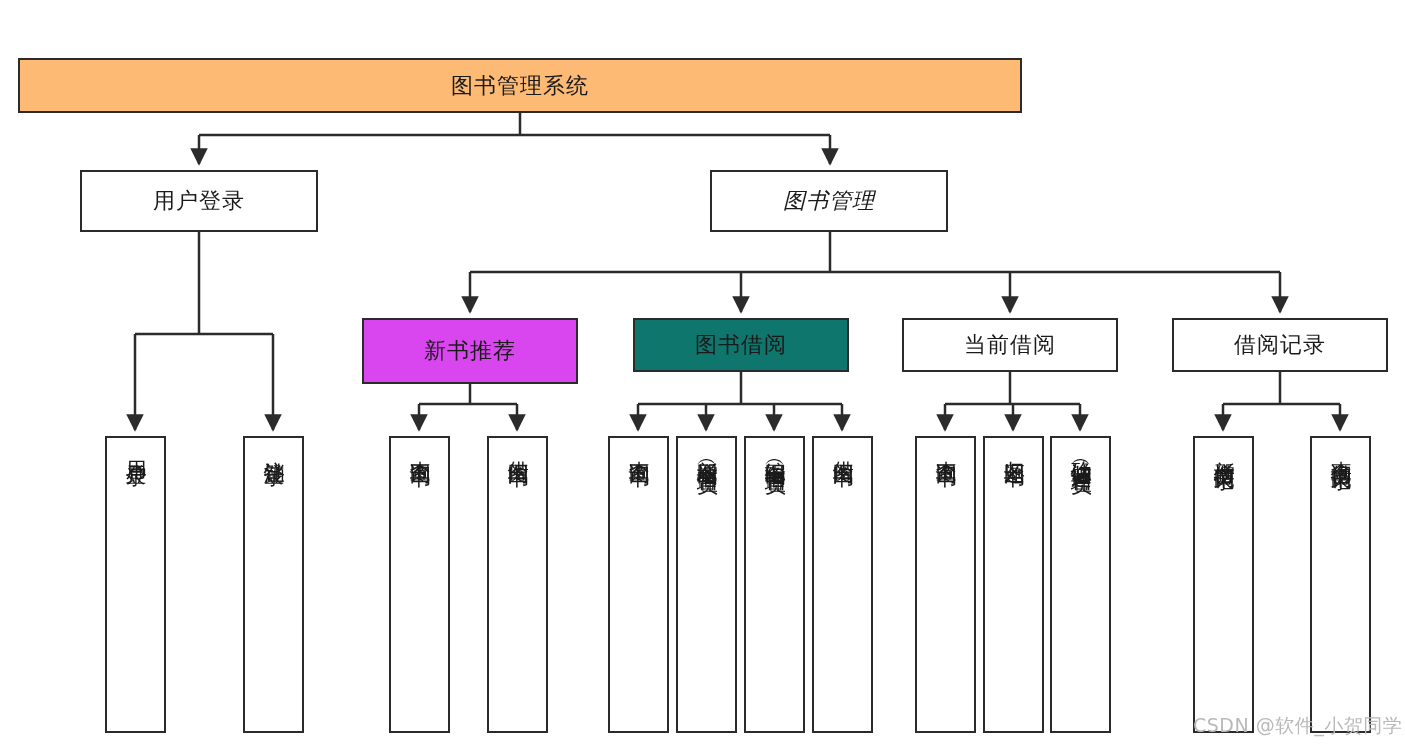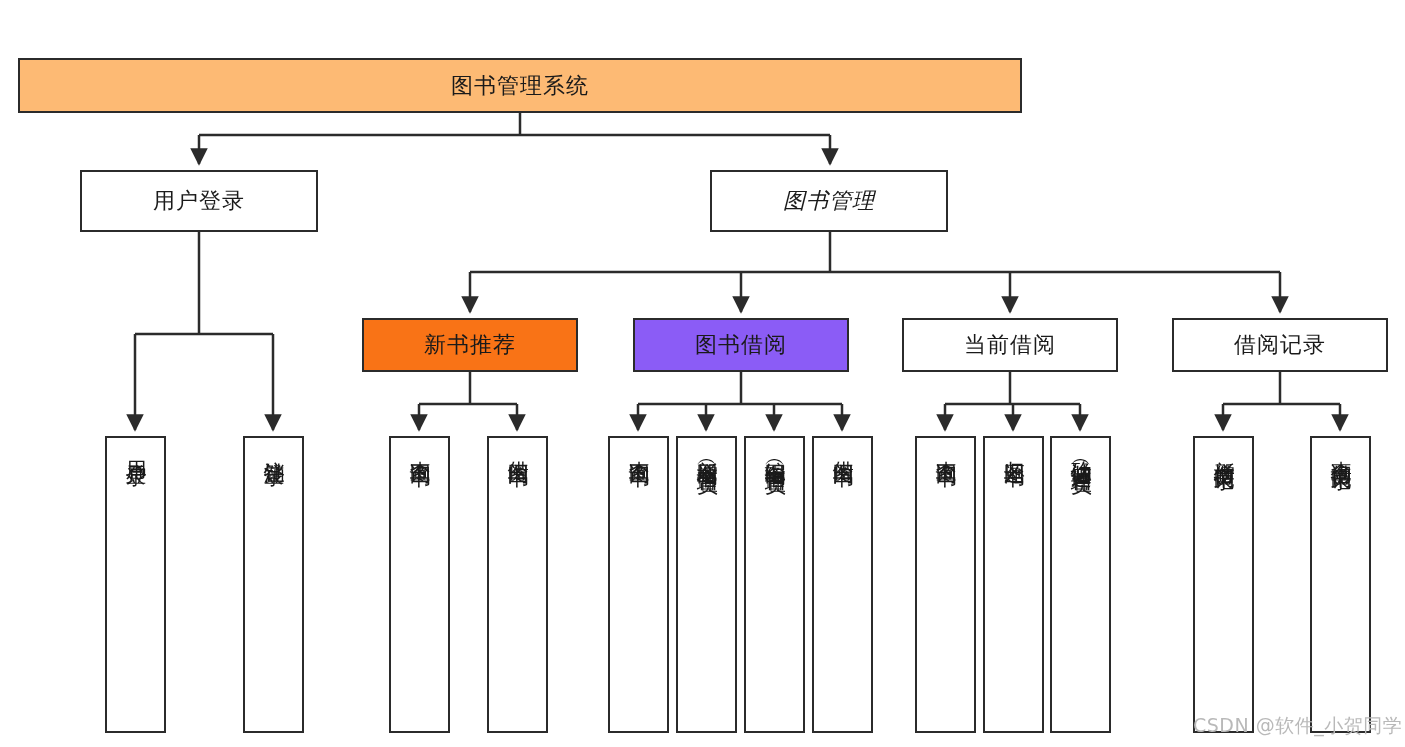--- a/index.html
+++ b/index.html
@@ -120,24 +120,24 @@
     <span>图书管理系统</span>
   </div>
 
   <div class="node horiz" style="left: 80px; top: 170px; width: 238px; height: 62px; border-color: rgb(43, 43, 43); background: rgb(255, 255, 255); color: rgb(26, 26, 26);">
     <span>用户登录</span>
   </div>
   <div class="node horiz" style="left: 710px; top: 170px; width: 238px; height: 62px; border-color: rgb(43, 43, 43); background: rgb(255, 255, 255); color: rgb(26, 26, 26); font-style: italic;">
     <span>图书管理</span>
   </div>
 
-  <div class="node horiz" style="left: 362px; top: 318px; width: 216px; height: 54px; border-color: rgb(43, 43, 43); background: #f97316; color: rgb(26, 26, 26);">
+  <div class="node horiz" style="left: 362px; top: 318px; width: 216px; height: 66px; border-color: rgb(43, 43, 43); background: #d946ef; color: rgb(26, 26, 26);">
     <span>新书推荐</span>
   </div>
-  <div class="node horiz" style="left: 633px; top: 318px; width: 216px; height: 54px; border-color: rgb(43, 43, 43); background: #8b5cf6; color: rgb(26, 26, 26);">
+  <div class="node horiz" style="left: 633px; top: 318px; width: 216px; height: 54px; border-color: rgb(43, 43, 43); background: #0f766e; color: rgb(26, 26, 26);">
     <span>图书借阅</span>
   </div>
   <div class="node horiz" style="left: 1172px; top: 318px; width: 216px; height: 54px; border-color: rgb(43, 43, 43); background: rgb(255, 255, 255); color: rgb(26, 26, 26);">
     <span>借阅记录</span>
   </div>
   <div class="node horiz" style="left: 902px; top: 318px; width: 216px; height: 54px; border-color: rgb(43, 43, 43); background: rgb(255, 255, 255); color: rgb(26, 26, 26);">
     <span>当前借阅</span>
   </div>
 
   <div class="node vert" style="left: 105px; top: 436px; width: 61px; height: 297px; border-color: rgb(43, 43, 43); background: rgb(255, 255, 255); color: rgb(26, 26, 26);">

